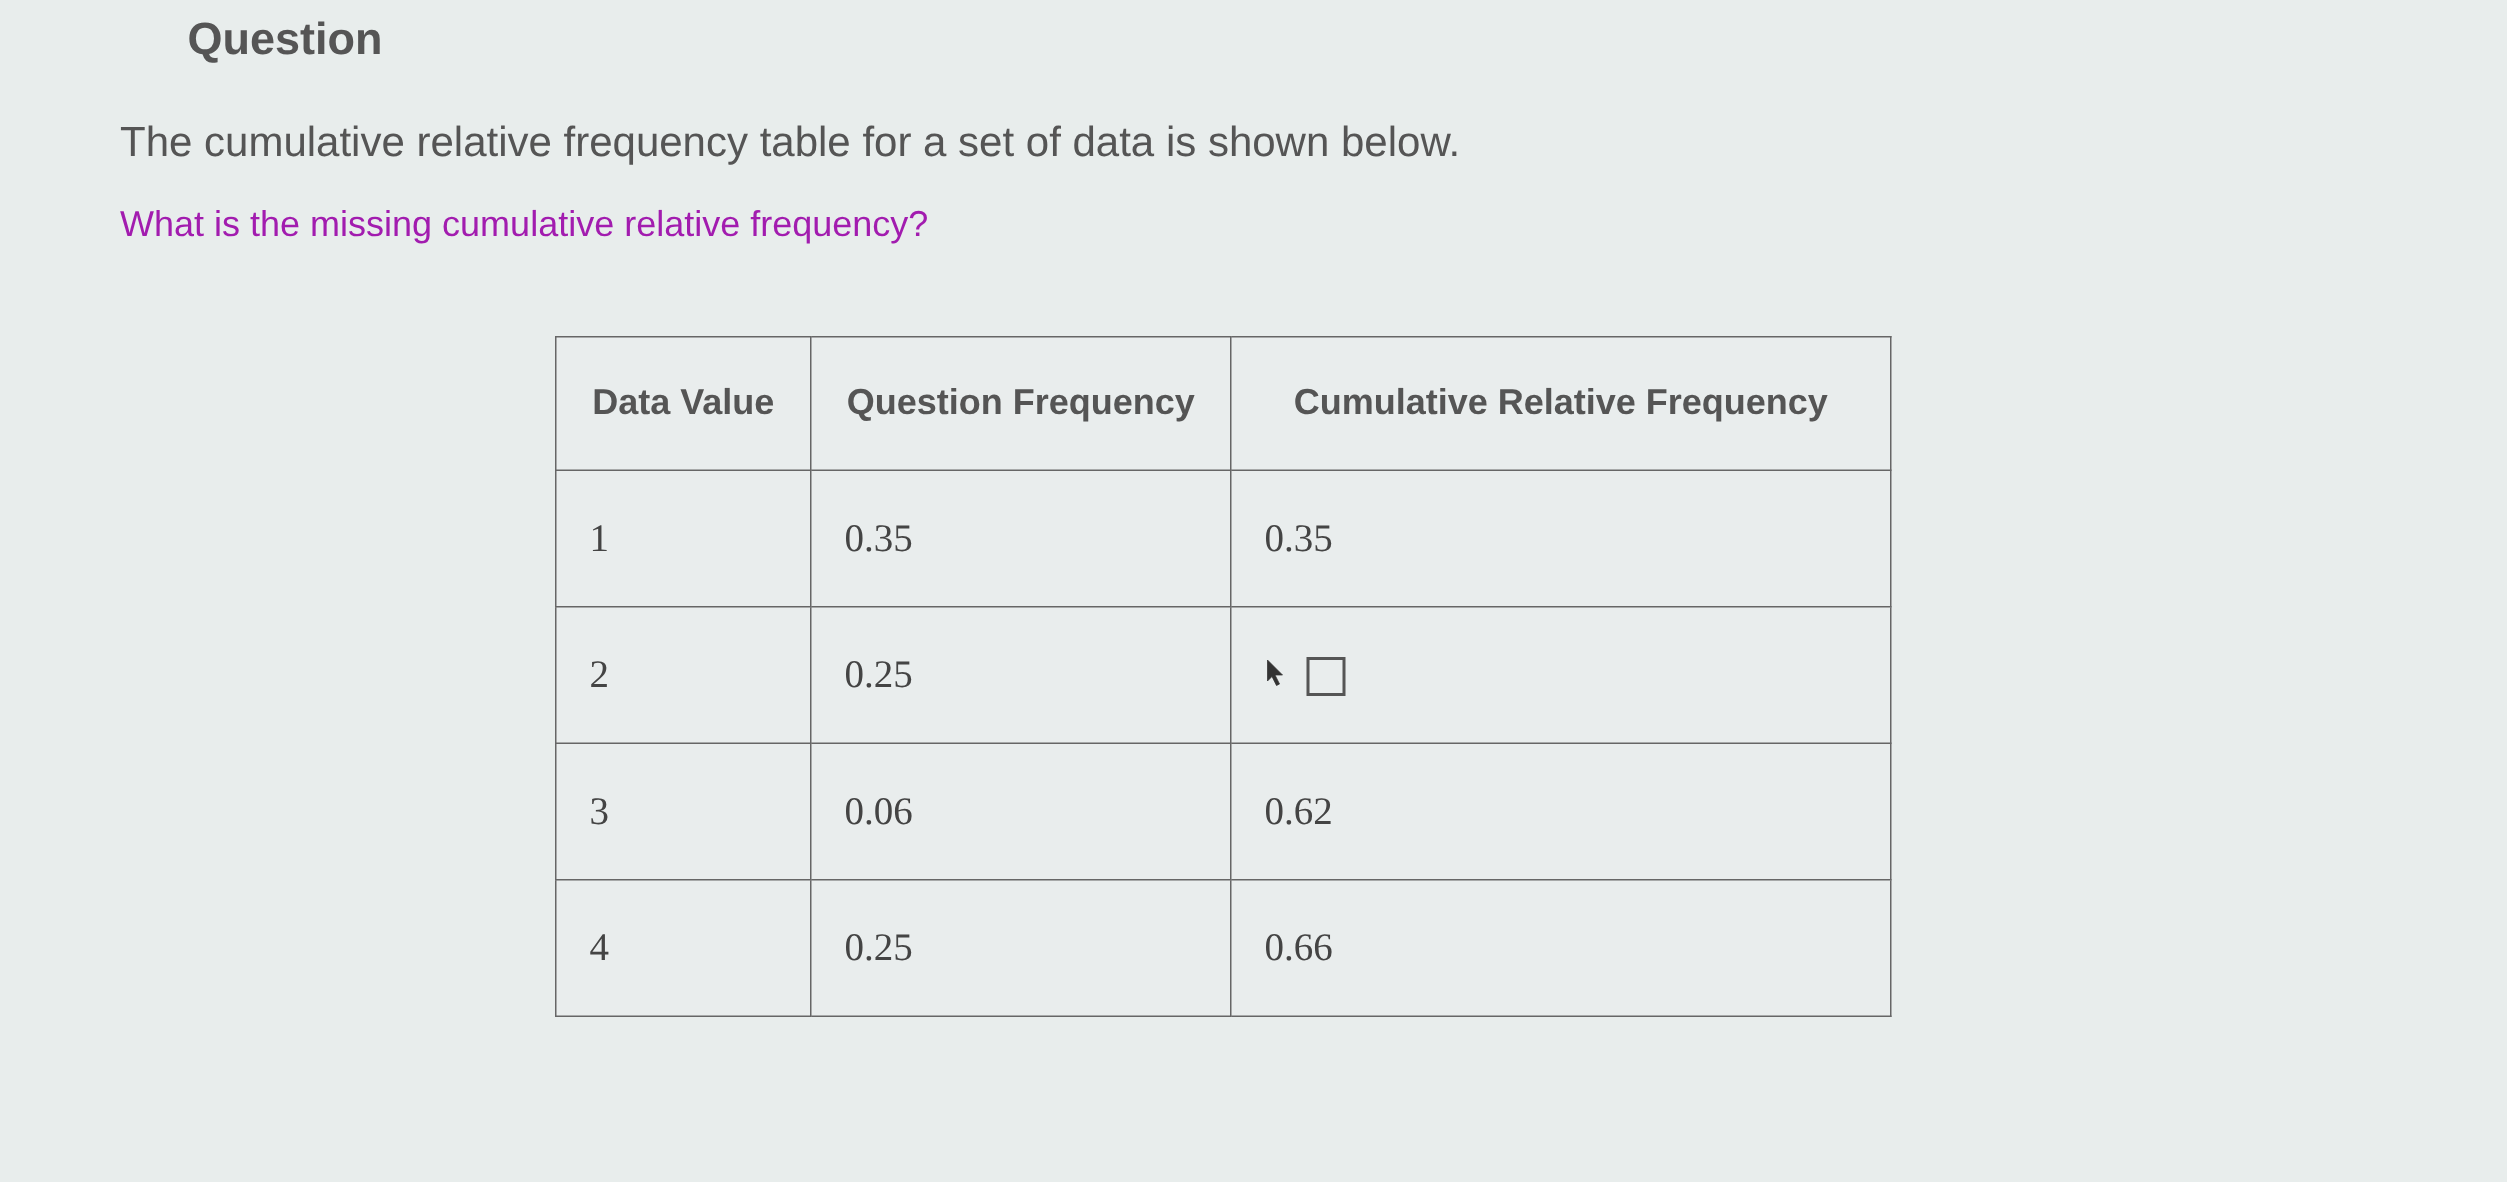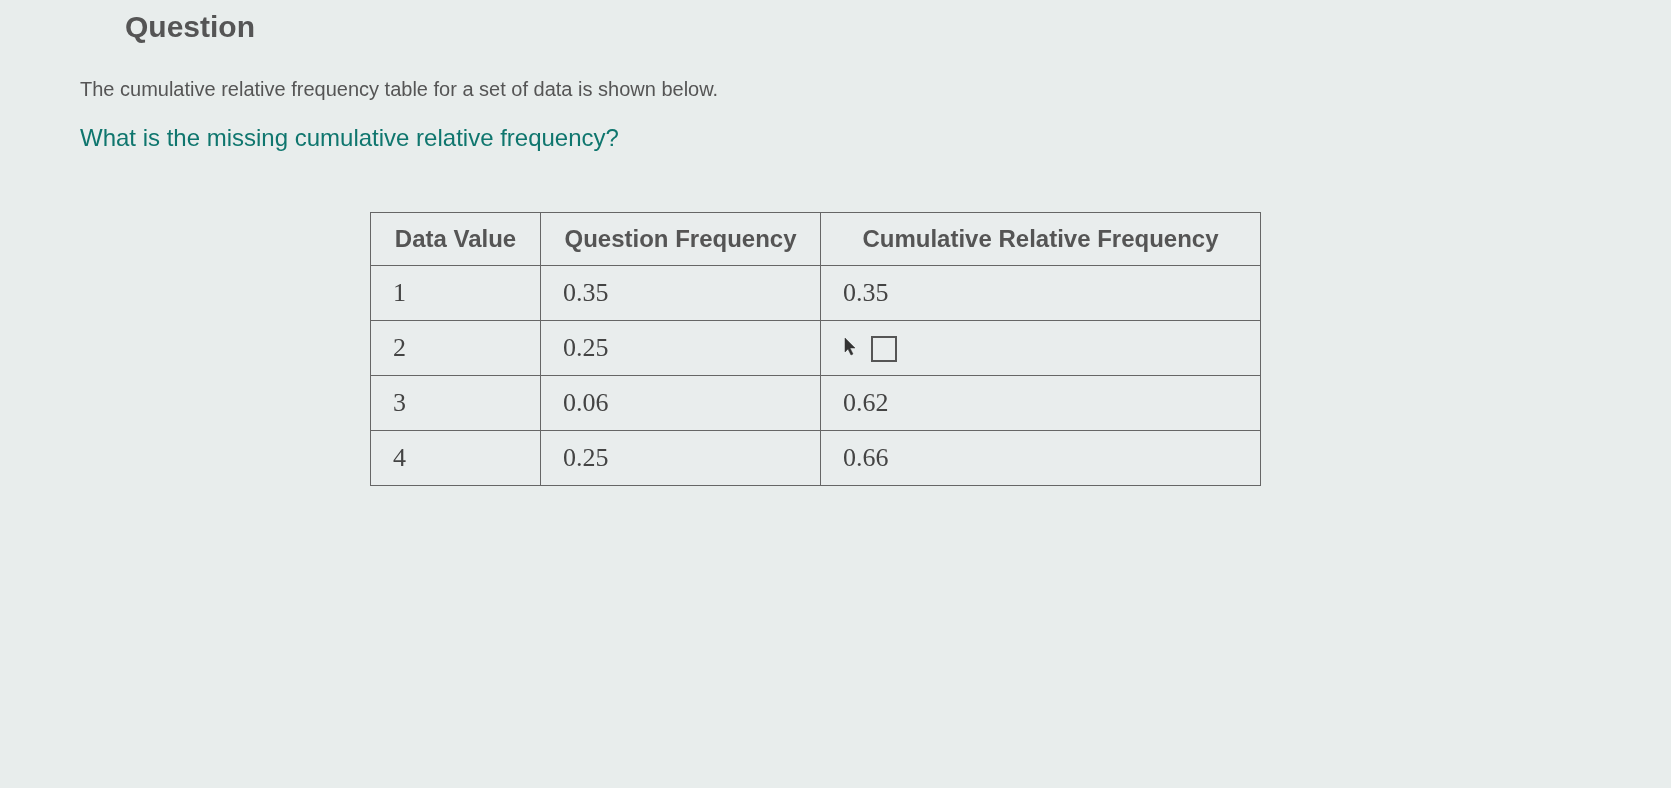--- a/index.html
+++ b/index.html
@@ -17,41 +17,41 @@
     }
     .heading {
       font-size: 30px;
       font-weight: 700;
       color: #555;
       margin-bottom: 30px;
       margin-top: -10px;
       margin-left: 45px;
     }
     .description {
-      font-size: 20px;
+      font-size: 28px;
       color: #555;
       margin-bottom: 20px;
       line-height: 1.5;
     }
     .question-text {
       font-size: 24px;
-      color: #0f766e;
+      color: #a21caf;
       margin-bottom: 60px;
     }
     .table-wrapper {
       display: flex;
       justify-content: flex-start;
       padding-left: 290px;
     }
     table {
       border-collapse: collapse;
     }
     th, td {
       border: 1.5px solid #666;
-      padding: 12px 22px;
+      padding: 30px 22px;
       font-size: 24px;
       color: #444;
       background: rgba(255,255,255,0.05);
     }
     th {
       font-weight: 700;
       color: #555;
     }
     th.col-data-value { width: 170px; }
     th.col-rel-freq { width: 280px; }

